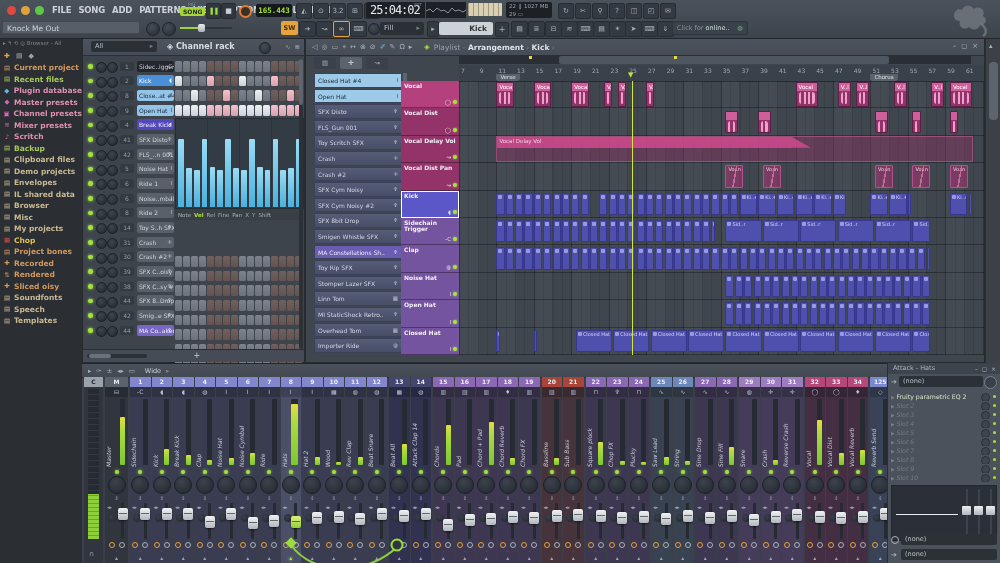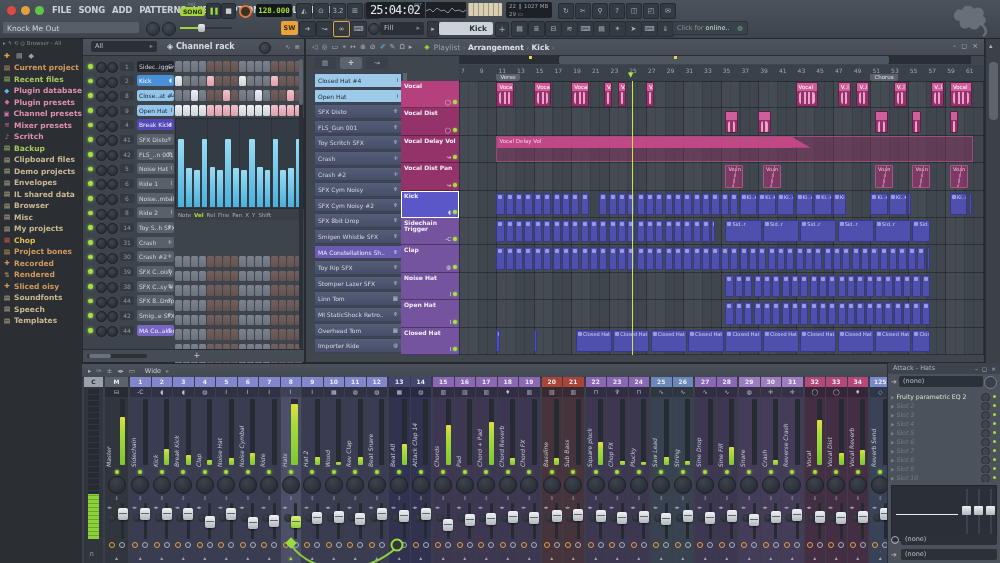--- a/index.html
+++ b/index.html
@@ -246,21 +246,21 @@
       <span id="pat-label">PAT</span>
       <span id="song-badge">SONG</span>
     </div>
     <div id="playbtn" class="tbtn" style="left:206px;width:13px">
         <span>❚❚</span>
       </div>
     <div id="stopbtn" class="tbtn" style="left:221px;width:13px">
         <span>■</span>
       </div>
     <div id="recbtn"></div>
-    <div id="tempo-box">128.000</div>
+    <div id="tempo-box">165.443</div>
     <div class="iconcluster" style="left:296px" id="transport-icons">
         <div class="tib">◭</div>
         <div class="tib">⊙</div>
         <div class="tib">3.2</div>
         <div class="tib">⊞</div>
         <div class="tib">⊜</div>
       </div>
     <div id="timepanel">
       <span id="time">25:04:02</span>
       <span id="time-suffix">BST</span>
@@ -345,21 +345,21 @@
         <div class="bitem">
           <span class="bic" style="color: rgb(169, 201, 92);">▤</span>
           <span class="blabel" style="color: rgb(169, 201, 92);">Recent files</span>
         </div>
         <div class="bitem">
           <span class="bic" style="color: rgb(106, 180, 232);">◆</span>
           <span class="blabel" style="color: rgb(223, 143, 178);">Plugin database</span>
         </div>
         <div class="bitem">
           <span class="bic" style="color: rgb(208, 106, 176);">◆</span>
-          <span class="blabel" style="color: rgb(223, 143, 178);">Plugin presets</span>
+          <span class="blabel" style="color: rgb(223, 143, 178);">Master presets</span>
         </div>
         <div class="bitem">
           <span class="bic" style="color: rgb(208, 106, 176);">▣</span>
           <span class="blabel" style="color: rgb(223, 143, 178);">Channel presets</span>
         </div>
         <div class="bitem">
           <span class="bic" style="color: rgb(208, 106, 176);">≋</span>
           <span class="blabel" style="color: rgb(223, 143, 178);">Mixer presets</span>
         </div>
         <div class="bitem">

